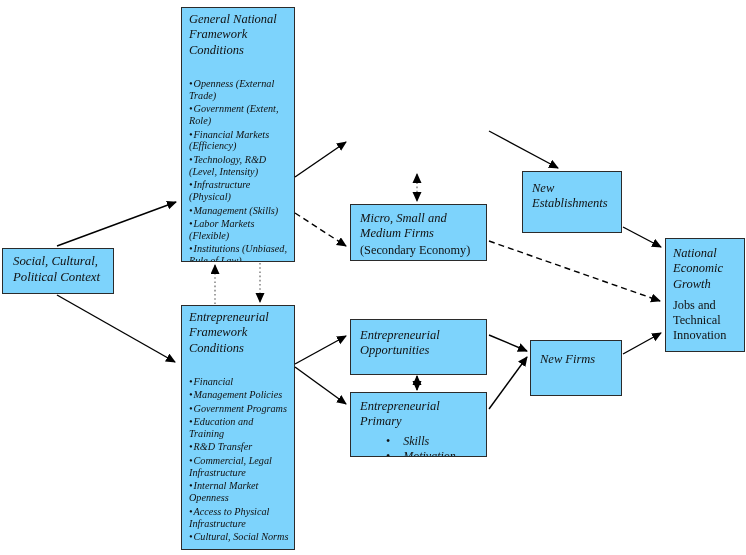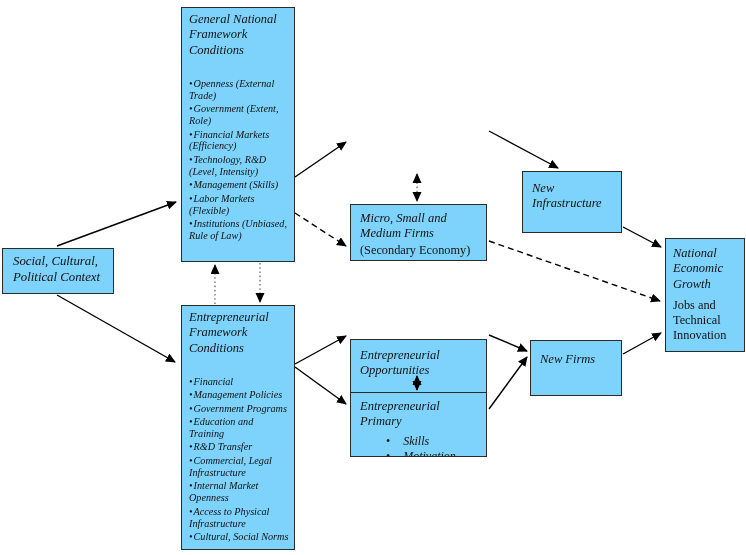--- a/index.html
+++ b/index.html
@@ -24,21 +24,21 @@
   .cap-bullets{ margin-top:4px; }
   .cap-bullet{ font-style:italic; font-size:12px; line-height:1.3; padding-left:26px; }
   .cap-bullet::before{ content:"\2022"; font-style:normal; margin-right:13px; }
   #box-social{ left:2px; top:248px; width:112px; height:46px; padding:5px 4px 4px 10px; }
   #box-social .box-title{ font-size:12.8px; }
   #box-gnfc{ left:181px; top:7px; width:114px; height:255px; padding:4px 4px 4px 7px; }
   #box-efc{ left:181px; top:305px; width:114px; height:245px; padding:4px 4px 4px 7px; }
   #box-major{ left:350px; top:113px; width:137px; height:58px; padding:7px 9px; }
   #box-micro{ left:350px; top:204px; width:137px; height:57px; padding:6px 9px; }
   #box-newest{ left:522px; top:171px; width:100px; height:62px; padding:9px 9px; }
-  #box-opp{ left:350px; top:319px; width:137px; height:56px; padding:8px 9px;margin-top:20px; }
+  #box-opp{ left:350px; top:319px; width:137px; height:56px; padding:8px 9px; }
   #box-cap{ left:350px; top:392px; width:137px; height:65px; padding:6px 9px; }
   #box-newfirms{ left:530px; top:340px; width:92px; height:56px; padding:11px 9px; }
   #box-national{ left:665px; top:238px; width:80px; height:114px; padding:7px 7px; }
   #box-national .box-subtitle{ margin-top:6px; }
   #arrows{ position:absolute; left:0; top:0; pointer-events:none; }
   #arrows line{ stroke:var(--line); stroke-width:1.4; }
   #arrows line.dashed{ stroke-dasharray:6 4; }
   #arrows line.dotted{ stroke:var(--dotted); stroke-width:1.6; stroke-dasharray:1.6 2.6; }
 </style>
 </head>
@@ -53,20 +53,21 @@
     </div>
   </div>
 
   <div class="box" id="box-gnfc">
     <div class="box-title">General National Framework Conditions</div>
     <div class="bullets">
         <div class="bullet">Openness (External Trade)</div>
         <div class="bullet">Government (Extent, Role)</div>
         <div class="bullet">Financial Markets (Efficiency)</div>
         <div class="bullet">Technology, R&amp;D (Level, Intensity)</div>
+        <div class="bullet">Infrastructure (Physical)</div>
         <div class="bullet">Management (Skills)</div>
         <div class="bullet">Labor Markets (Flexible)</div>
         <div class="bullet">Institutions (Unbiased, Rule of Law)</div>
       </div>
   </div>
 
   <div class="box" id="box-efc">
     <div class="box-title">Entrepreneurial Framework Conditions</div>
     <div class="bullets">
         <div class="bullet">Financial</div>
@@ -81,21 +82,21 @@
       </div>
   </div>
 
 
   <div class="box" id="box-micro">
     <div class="box-title">Micro, Small and Medium Firms</div>
     <div class="box-subtitle">(Secondary Economy)</div>
   </div>
 
   <div class="box" id="box-newest">
-    <div class="box-title">New Infrastructure</div>
+    <div class="box-title">New Establishments</div>
   </div>
 
   <div class="box" id="box-opp">
     <div class="box-title">Entrepreneurial Opportunities</div>
   </div>
 
   <div class="box" id="box-cap">
     <div class="box-title">Entrepreneurial Primary</div>
     <div class="cap-bullets">
         <div class="cap-bullet">Skills</div>

